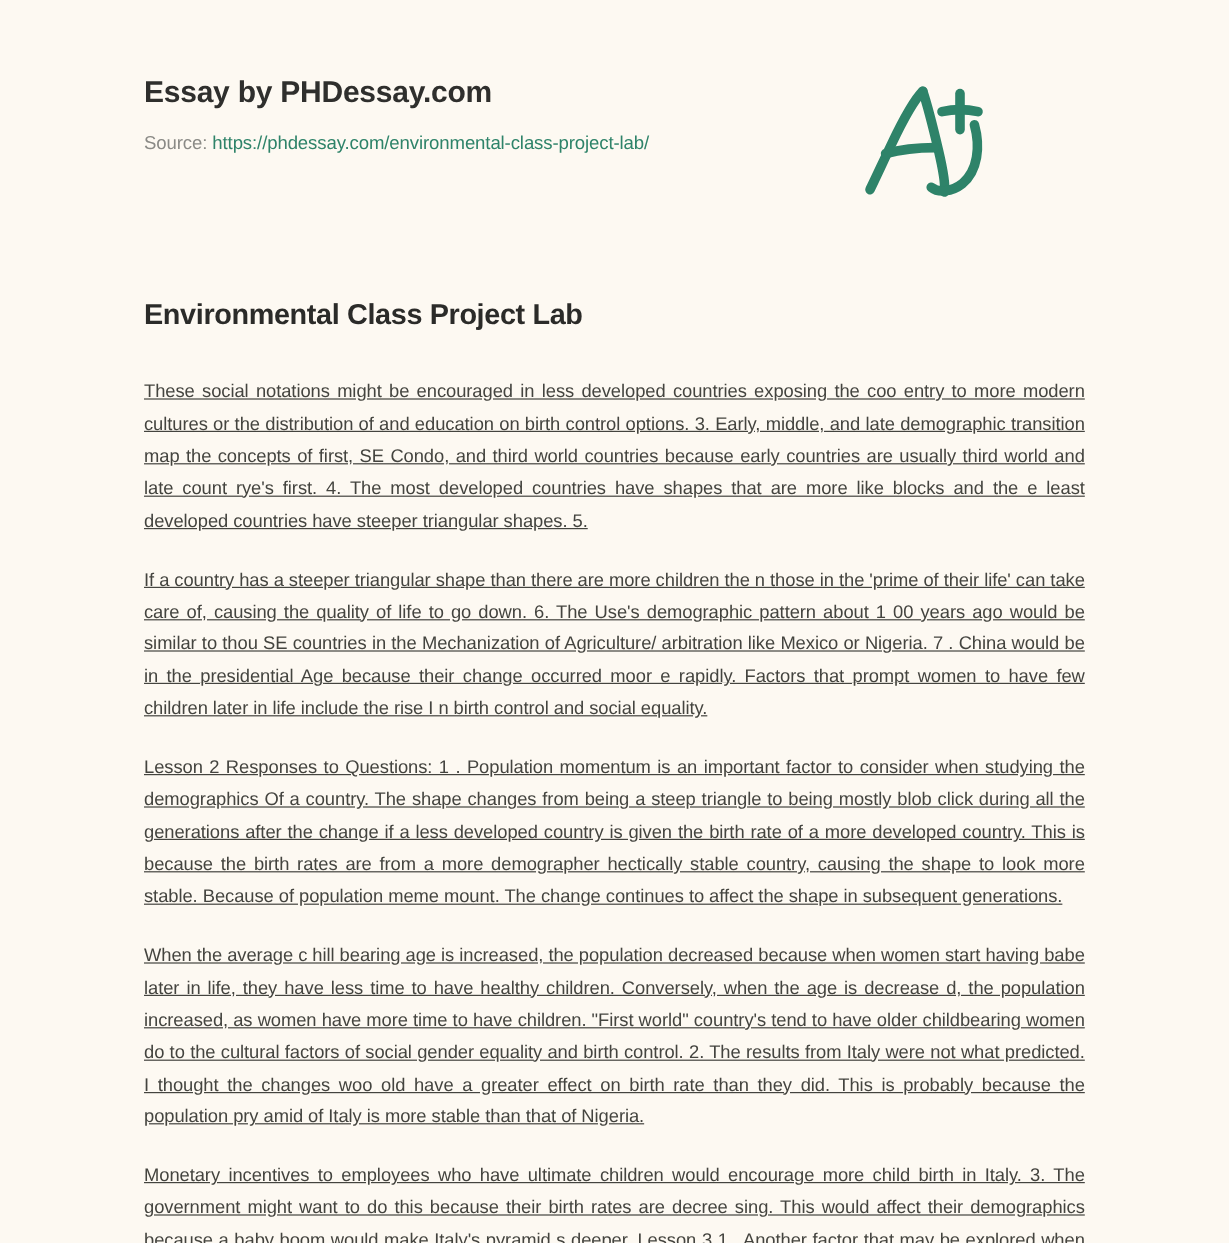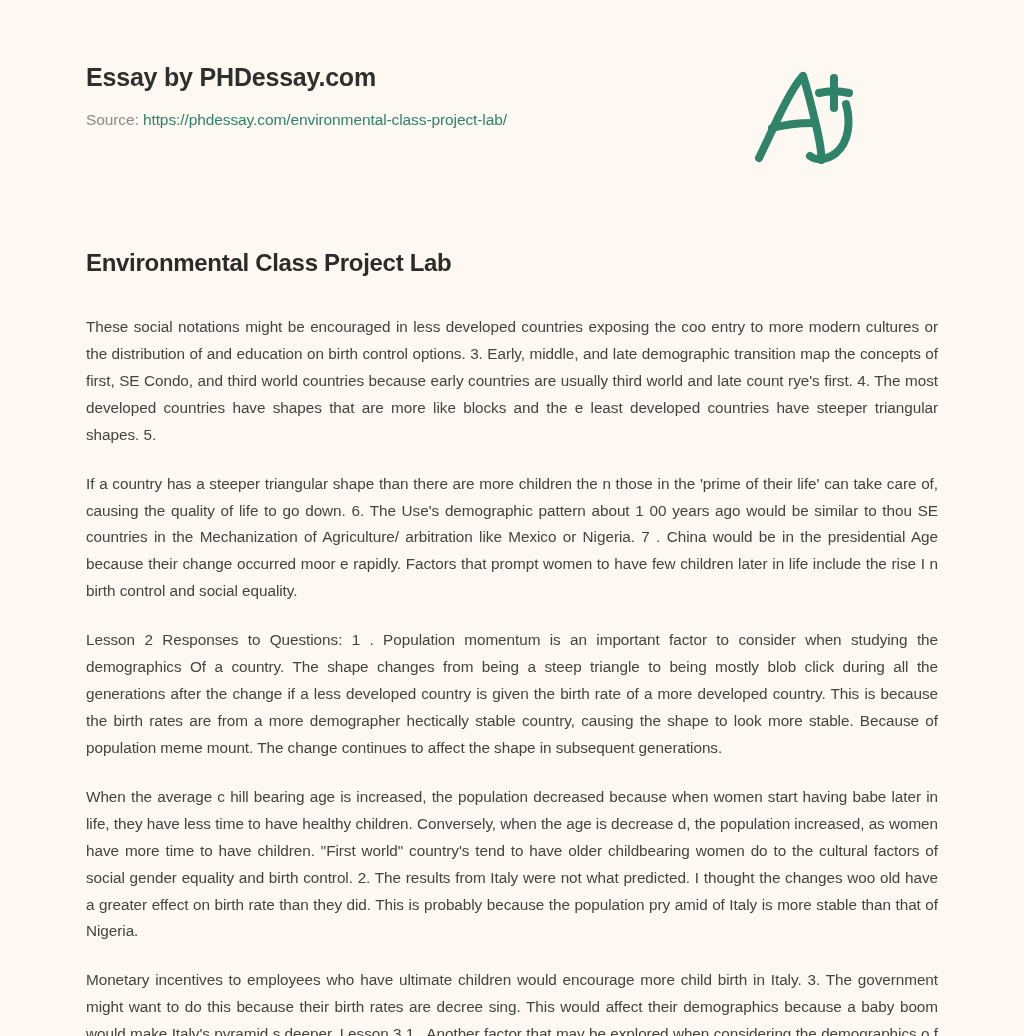--- a/index.html
+++ b/index.html
@@ -13,21 +13,21 @@
     font-family: "Liberation Sans", sans-serif;
     color: #3a3a38;
     overflow: hidden;
   }
 
   .page {
     position: relative;
     width: 1024px;
     height: 988px;
     box-sizing: border-box;
-    padding: 0 86px;
+    padding: 0 120px;
   }
 
   
   .header {
     position: relative;
     padding-top: 62px;
     min-height: 110px;
   }
   .brand-line {
     font-size: 25px;
@@ -76,20 +76,21 @@
     margin-top: 36px;
   }
   .body-copy p {
     margin: 0 0 22px 0;
     font-size: 15.3px;
     line-height: 1.76;
     text-align: justify;
     text-justify: inter-word;
     color: #44443f;
     letter-spacing: -0.05px;
+    text-decoration: underline;
   }
   .body-copy p:last-child {
     margin-bottom: 0;
   }
 </style>
 </head>
 <body>
 
 <div class="page">
 

